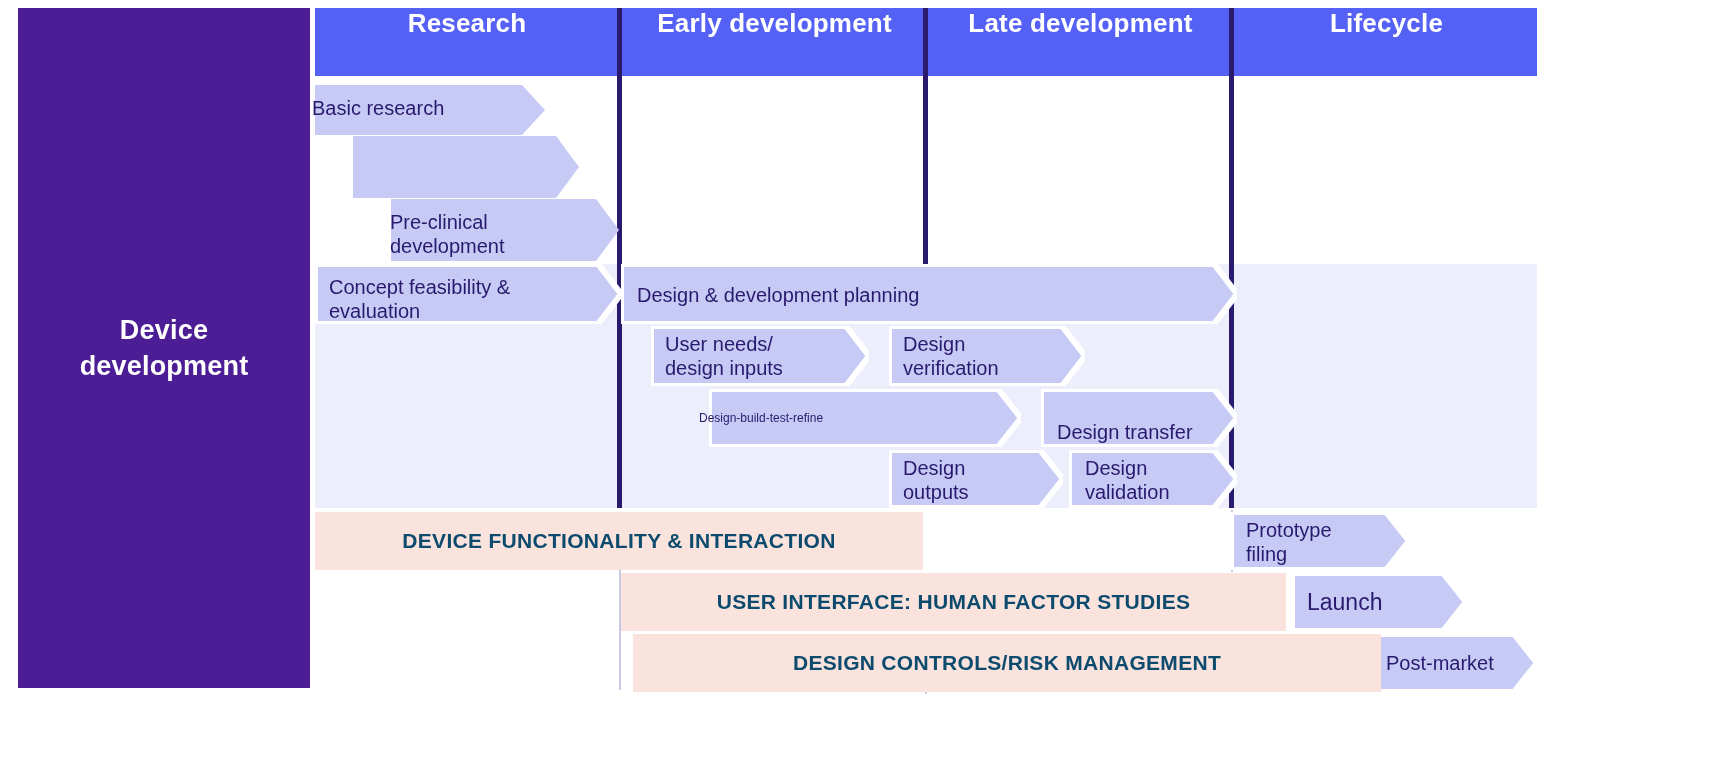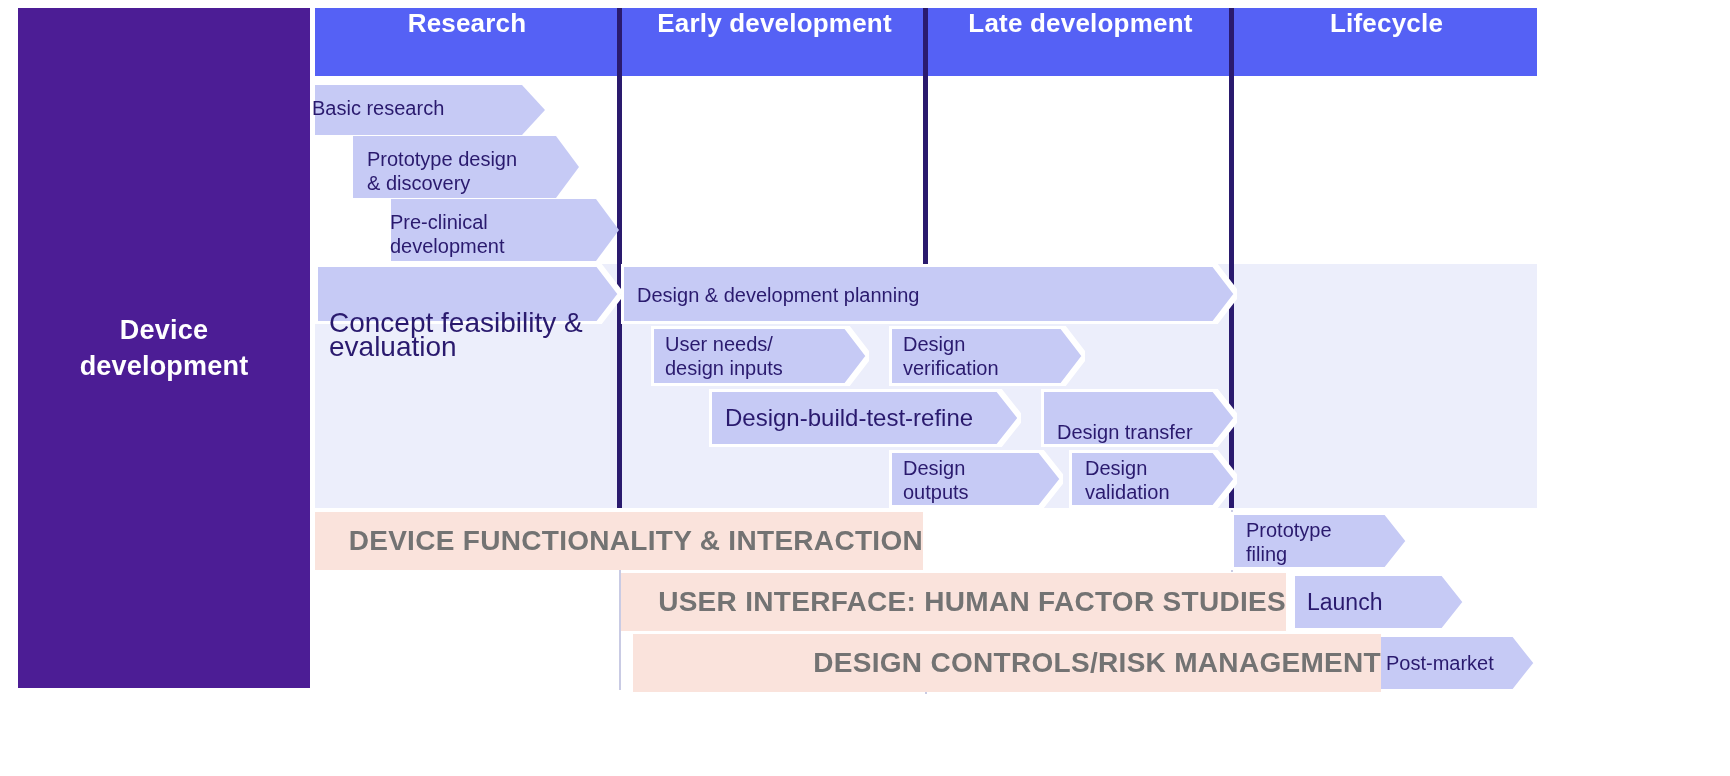--- a/index.html
+++ b/index.html
@@ -41,22 +41,22 @@
 
   
   .divider{
     position:absolute;width:5px;background:#2a1a6e;
   }
   .divider.light{background:#c9cbe4;width:2px;}
 
   
   .pinkbar{
     position:absolute;background:#fae3dc;
-    display:flex;align-items:center;justify-content:flex-end;
-    color:#737373;font-weight:bold;font-size:28px;letter-spacing:.3px;
+    display:flex;align-items:center;justify-content:center;
+    color:#0c4a6e;font-weight:bold;font-size:21px;letter-spacing:.3px;
   }
 </style>
 </head>
 <body>
 
 <div id="stage">
 
   <div id="sidebar" style="background: #4c1d95;">
     <div class="sb-label">Device
 development</div>
@@ -87,33 +87,31 @@
   <div class="divider light" style="left:1231px;top:510px;height:62px;"></div>
 
   <svg class="arrowsvg" style="position:absolute;left:315px;top:85px;" width="230" height="50" viewBox="0 0 230 50">
     <polygon points="0,0 207,0 230,25 207,50 0,50" fill="#c6caf5"></polygon>
   </svg>
   <div style="position:absolute;left:312px;top:96px;width:200px;font-size:20px;line-height:24px;white-space:pre-line;">Basic research</div>
 
   <svg style="position:absolute;left:353px;top:136px;" width="226" height="62" viewBox="0 0 226 62">
     <polygon points="0,0 203,0 226,31 203,62 0,62" fill="#c6caf5"></polygon>
   </svg>
-  <div style="position:absolute;left:367px;top:147px;width:200px;font-size:20px;line-height:24px;white-space:pre-line;">Prototype design
-&amp; discovery</div>
 
   <svg style="position:absolute;left:391px;top:199px;" width="228" height="62" viewBox="0 0 228 62">
     <polygon points="0,0 205,0 228,31 205,62 0,62" fill="#c6caf5"></polygon>
   </svg>
   <div style="position:absolute;left:390px;top:210px;width:200px;font-size:20px;line-height:24px;white-space:pre-line;">Pre-clinical
 development</div>
 
   <svg style="position:absolute;left:315px;top:264px;" width="306" height="60" viewBox="0 0 306 60">
     <polygon points="0,0 283,0 306,30 283,60 0,60" fill="#c6caf5" stroke="#ffffff" stroke-width="6"></polygon>
   </svg>
-  <div style="position:absolute;left:329px;top:275px;width:290px;font-size:28px;line-height:24px;white-space:pre-line;margin-top:36px;">Concept feasibility &amp;
+  <div style="position:absolute;left:329px;top:275px;width:290px;font-size:20px;line-height:24px;white-space:pre-line;">Concept feasibility &amp;
 evaluation</div>
 
   <svg style="position:absolute;left:621px;top:264px;" width="616" height="60" viewBox="0 0 616 60">
     <polygon points="0,0 593,0 616,30 593,60 0,60" fill="#c6caf5" stroke="#ffffff" stroke-width="6"></polygon>
   </svg>
   <div style="position:absolute;left:637px;top:283px;width:580px;font-size:20px;line-height:24px;white-space:pre-line;">Design &amp; development planning</div>
 
   <svg style="position:absolute;left:651px;top:326px;" width="218" height="60" viewBox="0 0 218 60">
     <polygon points="0,0 195,0 218,30 195,60 0,60" fill="#c6caf5" stroke="#ffffff" stroke-width="6"></polygon>
   </svg>
@@ -122,21 +120,21 @@
 
   <svg style="position:absolute;left:889px;top:326px;" width="196" height="60" viewBox="0 0 196 60">
     <polygon points="0,0 173,0 196,30 173,60 0,60" fill="#c6caf5" stroke="#ffffff" stroke-width="6"></polygon>
   </svg>
   <div style="position:absolute;left:903px;top:332px;width:175px;font-size:20px;line-height:24px;white-space:pre-line;">Design
 verification</div>
 
   <svg style="position:absolute;left:709px;top:389px;" width="312" height="58" viewBox="0 0 312 58">
     <polygon points="0,0 289,0 312,29 289,58 0,58" fill="#c6caf5" stroke="#ffffff" stroke-width="6"></polygon>
   </svg>
-  <div style="position:absolute;left:725px;top:406px;width:290px;font-size:24px;line-height:24px;white-space:pre-line;">Design-build-test-refine</div>
+  <div style="position:absolute;left:699px;top:406px;width:290px;font-size:12px;line-height:24px;white-space:pre-line;">Design-build-test-refine</div>
 
   <svg style="position:absolute;left:1041px;top:389px;" width="196" height="58" viewBox="0 0 196 58">
     <polygon points="0,0 173,0 196,29 173,58 0,58" fill="#c6caf5" stroke="#ffffff" stroke-width="6"></polygon>
   </svg>
   <div style="position:absolute;left:1057px;top:406px;width:175px;font-size:20px;line-height:24px;white-space:pre-line;margin-top:14px;">Design transfer</div>
 
   <svg style="position:absolute;left:889px;top:450px;" width="174" height="58" viewBox="0 0 174 58">
     <polygon points="0,0 151,0 174,29 151,58 0,58" fill="#c6caf5" stroke="#ffffff" stroke-width="6"></polygon>
   </svg>
   <div style="position:absolute;left:903px;top:456px;width:155px;font-size:20px;line-height:24px;white-space:pre-line;">Design

